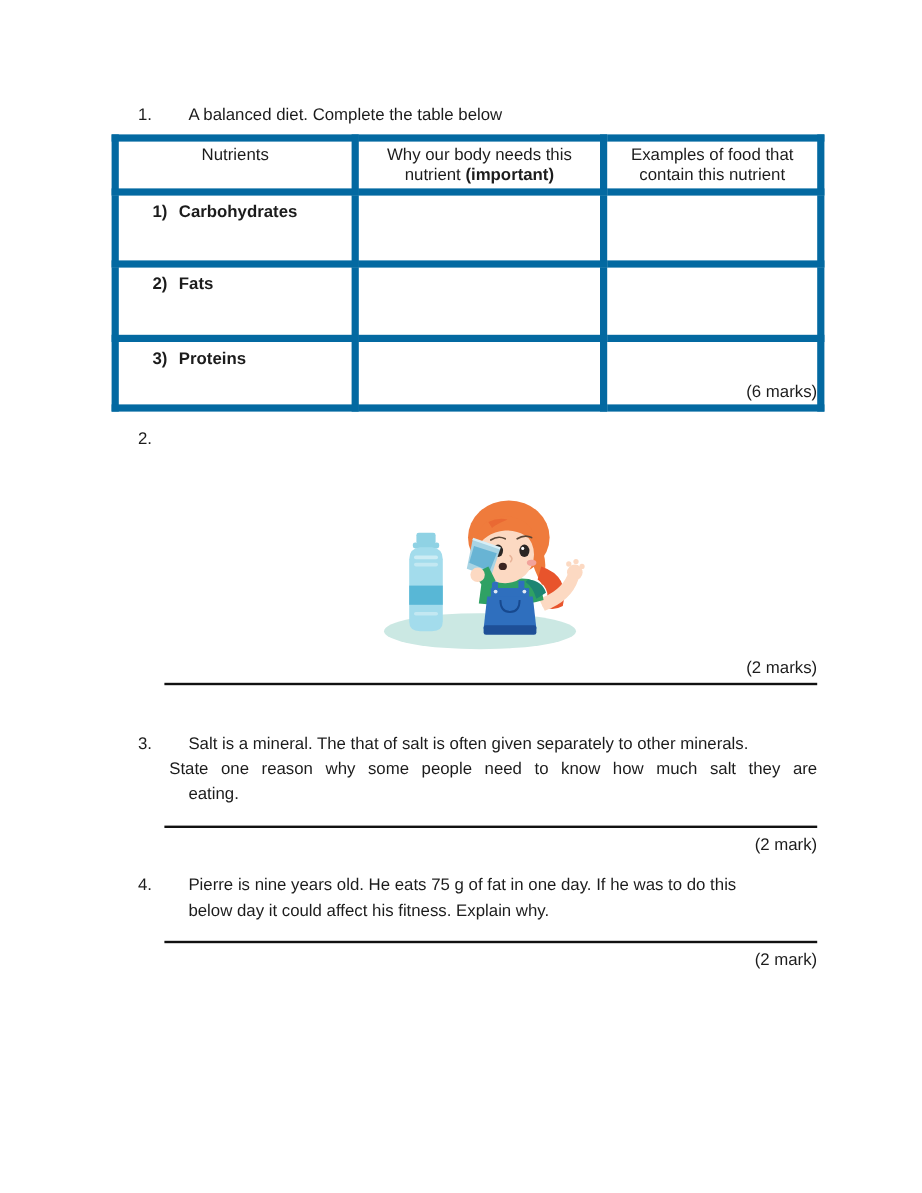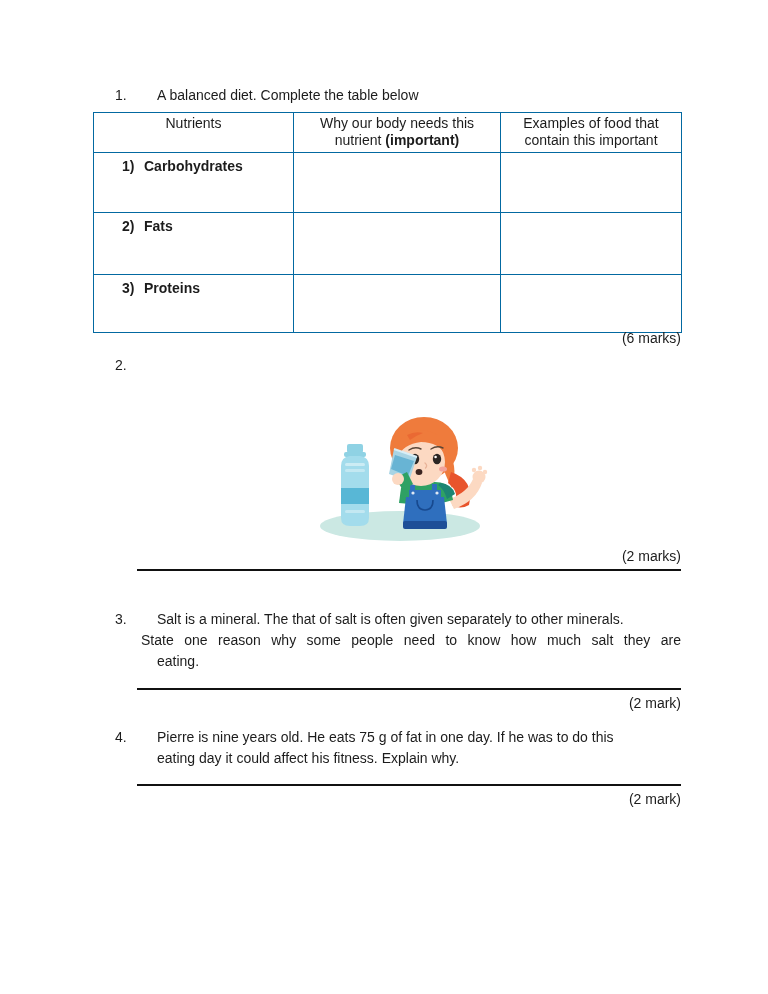--- a/index.html
+++ b/index.html
@@ -18,21 +18,21 @@
     width:540px; white-space:normal;
     text-align:justify; text-align-last:justify;
   }
   .b { font-weight:bold; }
 
   table.nutrients {
     position:absolute; left:93px; top:112px;
     border-collapse:collapse; table-layout:fixed;
     font-size:14px;
   }
-  table.nutrients th, table.nutrients td { border:1px solid #0369a1; }
+  table.nutrients th, table.nutrients td { border:6px solid #0369a1; }
   table.nutrients th {
     font-weight:normal; text-align:center; vertical-align:top;
     line-height:17px; padding:2px 4px 3px;
   }
   table.nutrients td { vertical-align:top;font-weight:bold; }
   td.label-cell { padding:5px 0 0 28px; }
   td.label-cell .rnum { display:inline-block; width:22px; }
 
   .marks { position:absolute; left:93px; width:588px; text-align:right; font-size:14px; line-height:16px; }
   .answer-line { position:absolute; left:137px; width:544px; height:0; border-top:2px solid #111; }
@@ -61,21 +61,21 @@
         <tr style="height:34px;">
       <th>
         <span>Nutrients</span>
       </th>
       <th>
         <span>Why our body needs this</span><br>
         <span>nutrient </span><span class="b">(important)</span>
       </th>
       <th>
         <span>Examples of food that</span><br>
-        <span>contain this important</span>
+        <span>contain this nutrient</span>
       </th>
     </tr>
     <tr style="height:60px;">
       <td class="label-cell">
         <span class="rnum">1)</span><span>Carbohydrates</span>
       </td>
       <td></td>
       <td></td>
     </tr>
     <tr style="height:62px;">
@@ -88,21 +88,21 @@
     <tr style="height:58px;">
       <td class="label-cell">
         <span class="rnum">3)</span><span>Proteins</span>
       </td>
       <td></td>
       <td></td>
     </tr>
   </tbody>
     </table>
 
-  <div class="marks" style="top:330px;">(6 marks)</div>
+  <div class="marks" style="top:318px;">(6 marks)</div>
 
   <div class="q" style="left:115px; top:355px;">
     <div class="qnum">2.</div>
     <div class="qtext">
     </div>
   </div>
 
   <svg class="illus" viewBox="0 0 195 145">
 
     <ellipse cx="97" cy="124" rx="80" ry="15" fill="#cbe8e3"></ellipse>
@@ -184,20 +184,20 @@
     </div>
   </div>
 
   <div class="answer-line" style="top:688px;"></div>
   <div class="marks" style="top:695px;">(2 mark)</div>
 
   <div class="q" style="left:115px; top:727px;">
     <div class="qnum">4.</div>
     <div class="qtext">
       <div class="line">Pierre is nine years old. He eats 75 g of fat in one day. If he was to do this</div>
-      <div class="line">eating day it could affect his fitness. Explain why.</div>
+      <div class="line">below day it could affect his fitness. Explain why.</div>
     </div>
   </div>
 
   <div class="answer-line" style="top:784px;"></div>
   <div class="marks" style="top:791px;">(2 mark)</div>
 
 </div>
 
 </body></html>

